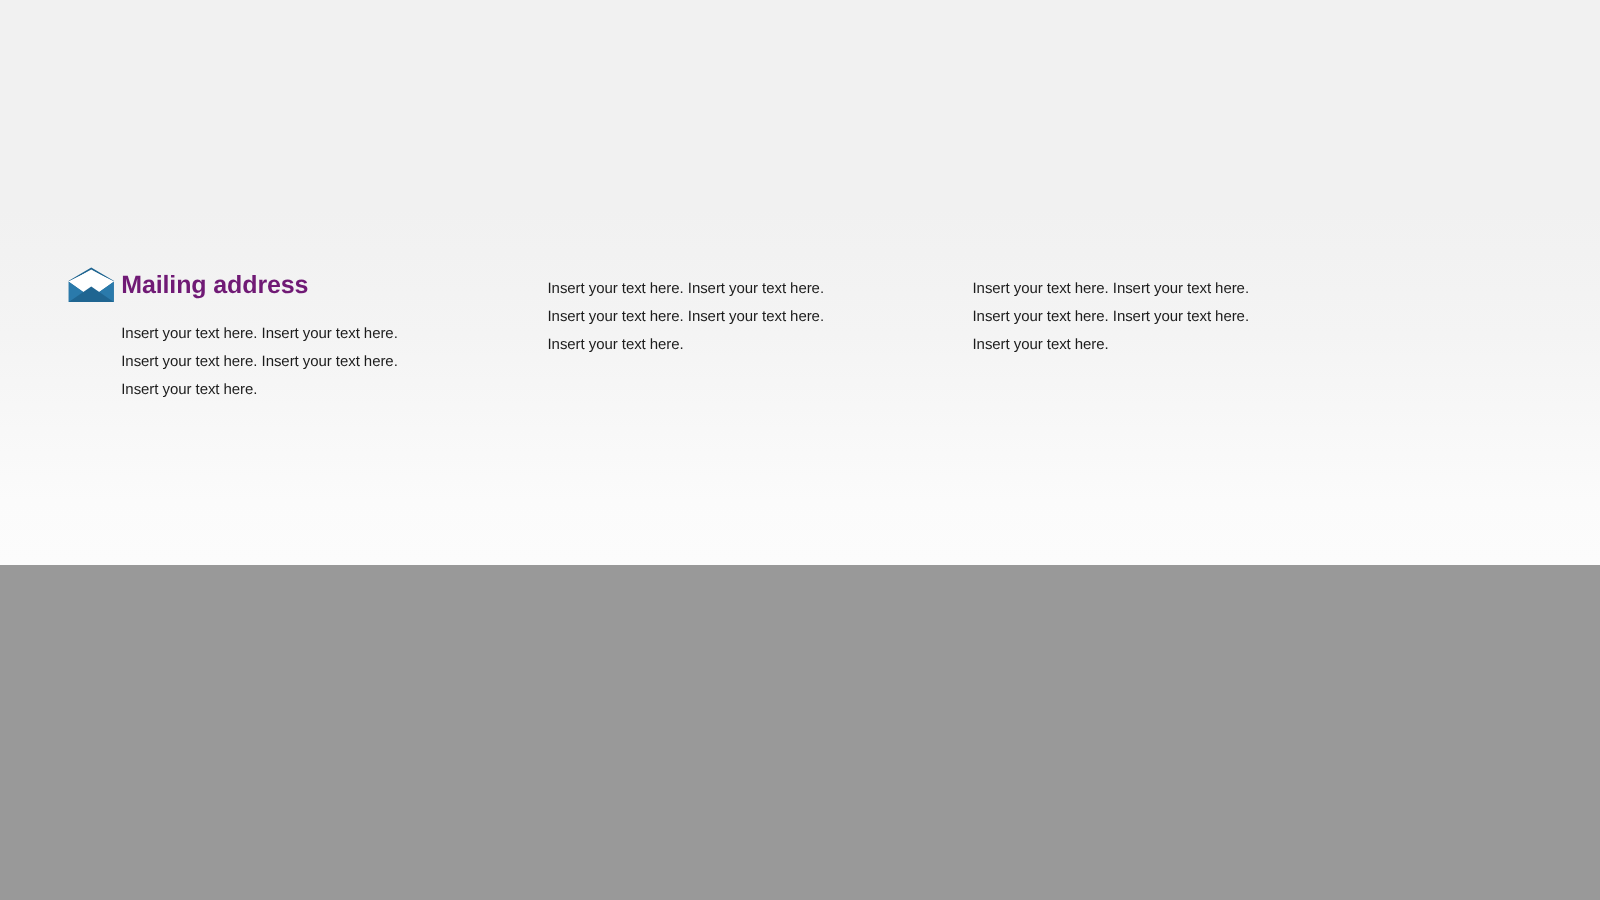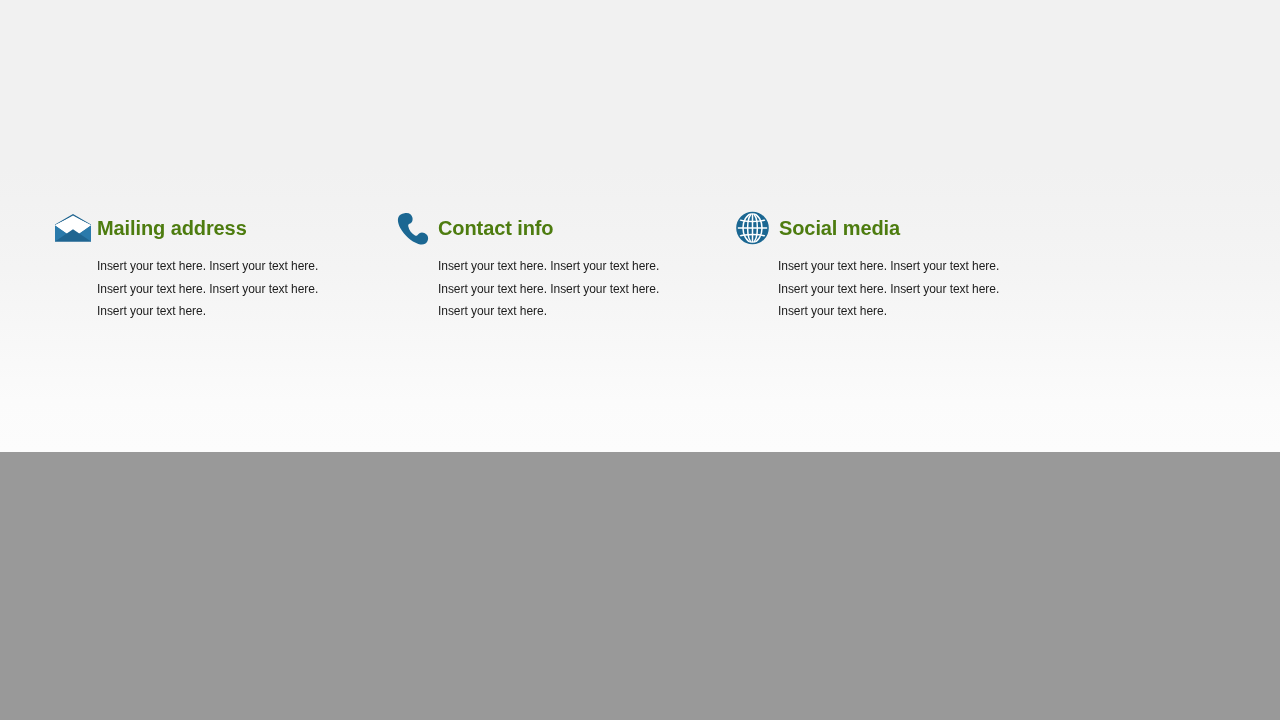--- a/index.html
+++ b/index.html
@@ -71,21 +71,21 @@
     flex: 0 0 38px;
     display: flex;
     align-items: center;
     justify-content: flex-start;
   }
   .col-icon svg { display: block; }
 
   .col-title {
     font-size: 20px;
     font-weight: bold;
-    color: #4d7c0f;
+    color: #701a75;
     letter-spacing: -0.1px;
     line-height: 24px;
     white-space: nowrap;
   }
   .col-0 .col-title { margin-left: 5px; }
   .col-1 .col-title { margin-left: 5px; }
   .col-2 .col-title { margin-left: 6px; }
 
   .col-body {
     margin-top: 9px;
@@ -120,59 +120,21 @@
             <path d="M37 12.4 L22.5 22.6 L37 28.5 Z" fill="#2a7aab"></path>
             <path d="M1 28.5 L19 16.2 L37 28.5 Z" fill="#1f6591"></path>
           </svg>
         </span>
         <span class="col-title">Mailing address</span>
       </div>
       <div class="col-body">Insert your text here. Insert your text here. Insert your text here. Insert your text here. Insert your text here.</div>
     </div>
 
     <div class="column col-1">
-      <div class="col-head">
-        <span class="col-icon">
-          <svg width="38" height="34" viewBox="0 0 38 34">
-            <path d="M9.4 2.2
-                     C13.8 1.0 16.6 3.4 17.4 6.6
-                     C18.2 9.9 16.5 12.0 14.6 12.8
-                     C13.4 13.3 13.0 14.0 13.3 15.4
-                     C14.1 19.2 16.7 22.6 20.0 24.4
-                     C21.3 25.1 22.1 24.9 22.8 23.8
-                     C24.0 22.0 26.3 20.7 29.4 22.0
-                     C32.4 23.3 34.2 26.5 32.4 30.3
-                     C30.8 33.6 27.1 34.2 23.4 32.9
-                     C16.0 30.3 9.3 24.2 5.4 17.2
-                     C3.3 13.4 2.1 9.1 3.5 5.9
-                     C4.5 3.6 6.6 2.6 9.4 2.2 Z" fill="#1b6792"></path>
-          </svg>
-        </span>
-        <span class="col-title">Contact info</span>
-      </div>
       <div class="col-body">Insert your text here. Insert your text here. Insert your text here. Insert your text here. Insert your text here.</div>
     </div>
 
     <div class="column col-2">
-      <div class="col-head">
-        <span class="col-icon">
-          <svg width="36" height="34" viewBox="0 0 36 34">
-            <circle cx="17.5" cy="17" r="15.5" fill="#1b6792"></circle>
-            <g stroke="#ffffff" stroke-width="1.5" fill="none">
-              <line x1="2.0" y1="17" x2="33.0" y2="17"></line>
-              <path d="M4.3 8.6 C9.0 11.1 26.0 11.1 30.7 8.6"></path>
-              <path d="M4.3 25.4 C9.0 22.9 26.0 22.9 30.7 25.4"></path>
-              <line x1="17.5" y1="1.5" x2="17.5" y2="32.5"></line>
-              <path d="M17.5 1.6 C11.0 6.0 11.0 28.0 17.5 32.4"></path>
-              <path d="M17.5 1.6 C24.0 6.0 24.0 28.0 17.5 32.4"></path>
-              <path d="M17.5 1.6 C4.8 6.0 4.8 28.0 17.5 32.4"></path>
-              <path d="M17.5 1.6 C30.2 6.0 30.2 28.0 17.5 32.4"></path>
-            </g>
-            <circle cx="17.5" cy="17" r="15.5" fill="none" stroke="#1b6792" stroke-width="1.6"></circle>
-          </svg>
-        </span>
-        <span class="col-title">Social media</span>
-      </div>
       <div class="col-body">Insert your text here. Insert your text here. Insert your text here. Insert your text here. Insert your text here.</div>
     </div>
 
   </div>
 </div>
 
 </body></html>

